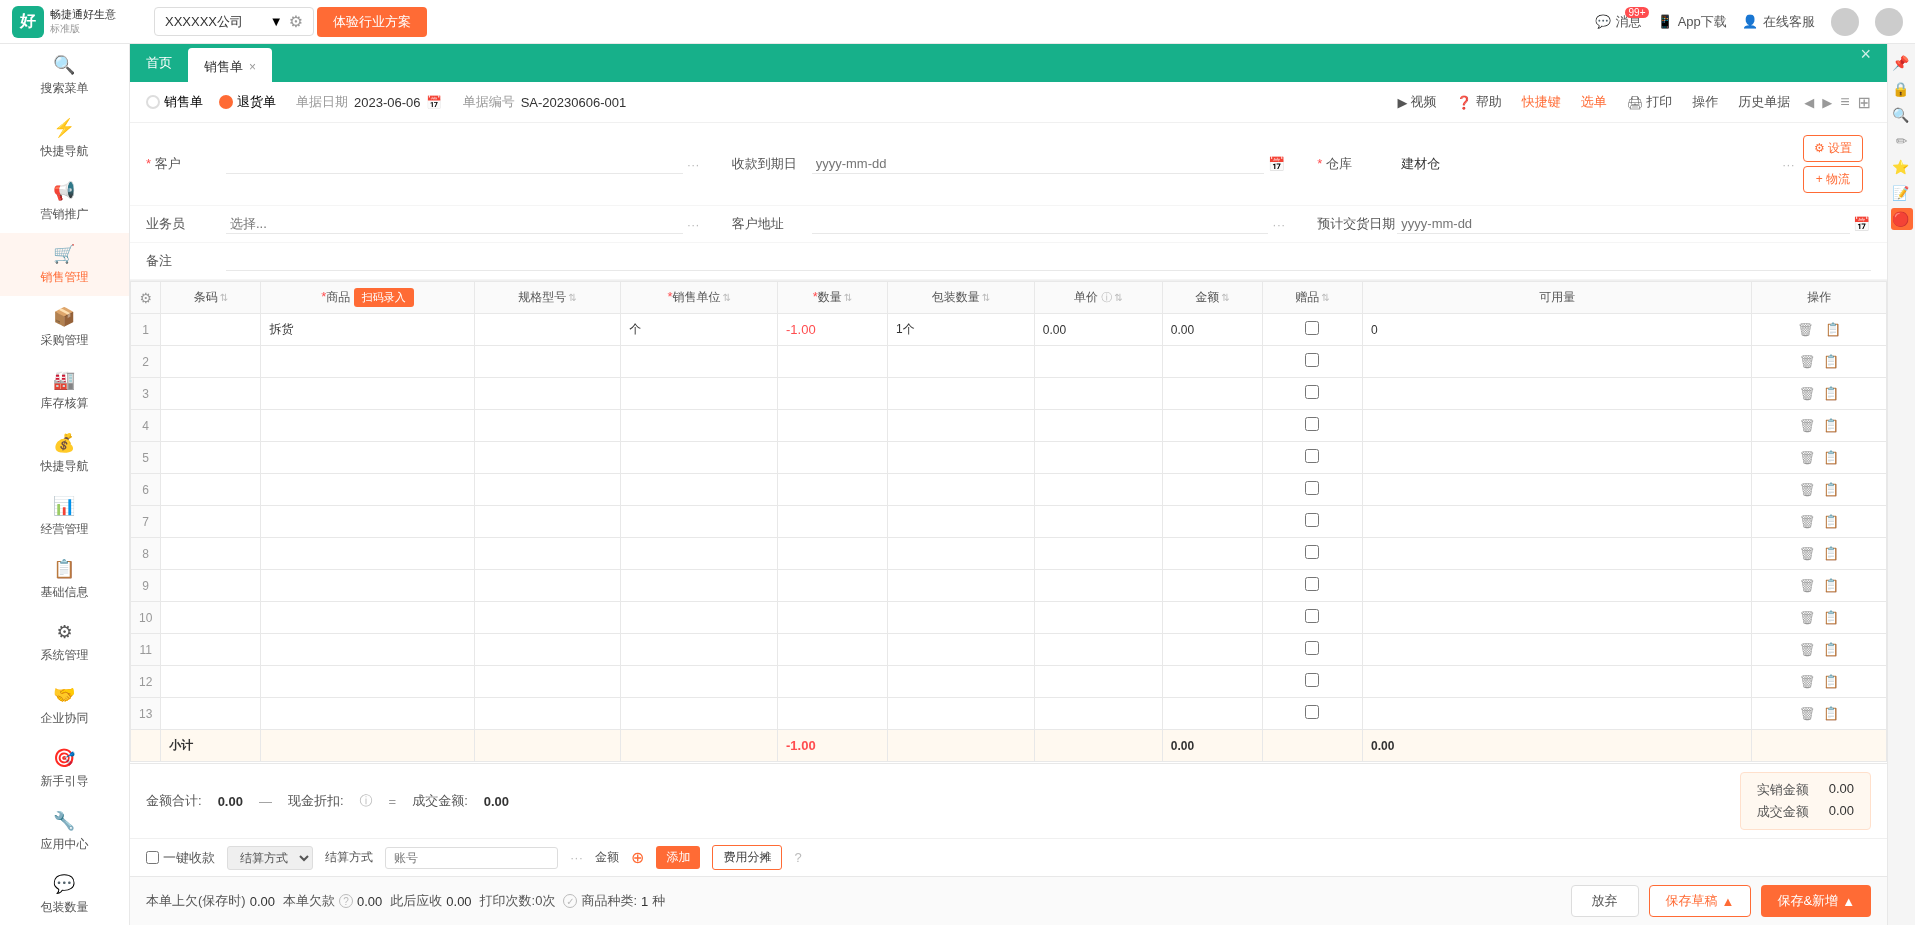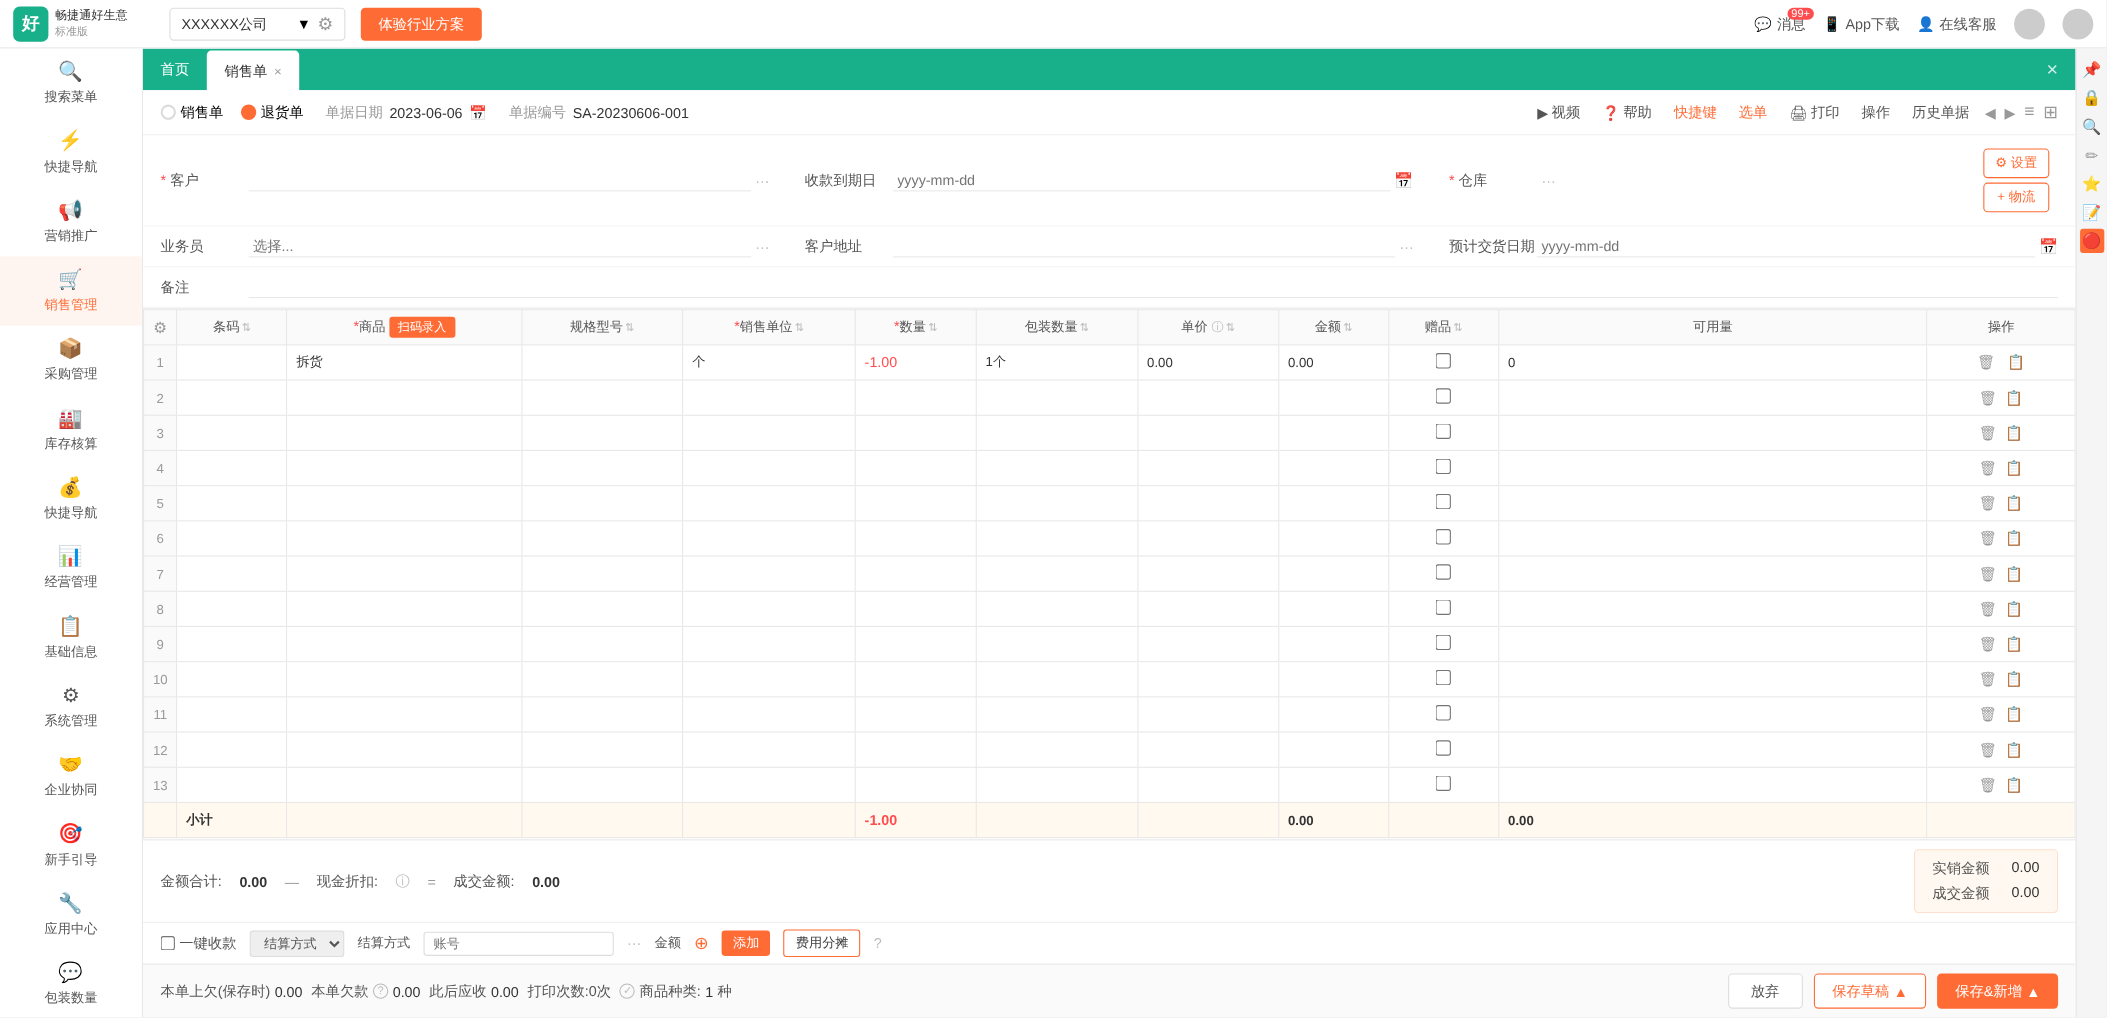--- a/index.html
+++ b/index.html
@@ -6,41 +6,41 @@
     body { background: #f0f2f5; width: 1915px; height: 925px; overflow: hidden; display: flex; flex-direction: column; }
 
     
     .top-bar { height: 44px; background: #fff; display: flex; align-items: center; padding: 0 12px; border-bottom: 1px solid #e8e8e8; flex-shrink: 0; }
     .logo-area { display: flex; align-items: center; gap: 6px; width: 130px; }
     .logo-icon { width: 32px; height: 32px; background: #17b08a; border-radius: 6px; display: flex; align-items: center; justify-content: center; color: white; font-size: 16px; font-weight: bold; }
     .logo-text { font-size: 11px; color: #333; line-height: 1.3; }
     .logo-sub { color: #999; font-size: 10px; }
     .company-selector { display: flex; align-items: center; gap: 6px; border: 1px solid #ddd; border-radius: 4px; padding: 4px 10px; min-width: 160px; cursor: pointer; background: #fff; }
     .company-name { font-size: 13px; color: #333; flex: 1; }
-    .trial-btn { background: #ff6b35; color: white; border: none; border-radius: 4px; padding: 6px 16px; cursor: pointer; font-size: 13px; margin-left: 14px; }
+    .trial-btn { background: #ff6b35; color: white; border: none; border-radius: 4px; padding: 6px 16px; cursor: pointer; font-size: 13px; margin-left: 3px; }
     .top-right { margin-left: auto; display: flex; align-items: center; gap: 16px; }
     .top-right-item { display: flex; align-items: center; gap: 4px; color: #555; cursor: pointer; font-size: 13px; position: relative; }
     .badge { background: #ff4d4f; color: white; border-radius: 8px; font-size: 10px; padding: 0 4px; min-width: 18px; text-align: center; position: absolute; top: -6px; right: -8px; }
     .avatar { width: 28px; height: 28px; border-radius: 50%; background: #ccc; }
 
     
     .main-layout { display: flex; flex: 1; overflow: hidden; }
 
     
     .sidebar { width: 130px; background: #fff; border-right: 1px solid #e8e8e8; display: flex; flex-direction: column; flex-shrink: 0; }
     .sidebar-item { display: flex; flex-direction: column; align-items: center; padding: 10px 0; cursor: pointer; color: #555; gap: 4px; }
     .sidebar-item.active { color: #ff6b35; background: #fff5f0; }
     .sidebar-icon { font-size: 18px; }
     .sidebar-label { font-size: 12px; }
 
     
     .content-area { flex: 1; display: flex; flex-direction: column; overflow: hidden; }
 
     
-    .tab-bar { background: #17b08a; display: flex; align-items: center; height: 38px; flex-shrink: 0; }
+    .tab-bar { background: #17b08a; display: flex; height: 38px; flex-shrink: 0; }
     .tab-item { padding: 0 16px; height: 38px; display: flex; align-items: center; color: rgba(255,255,255,0.8); cursor: pointer; font-size: 13px; gap: 6px; }
     .tab-item.active { background: #fff; color: #333; border-radius: 4px 4px 0 0; margin-top: 4px; }
     .tab-close { color: #999; font-size: 12px; cursor: pointer; }
     .tab-home { color: white; }
 
     
     .form-area { background: #fff; flex-shrink: 0; }
     .form-toolbar { display: flex; align-items: center; padding: 8px 16px; border-bottom: 1px solid #f0f0f0; gap: 20px; }
     .radio-group { display: flex; gap: 16px; align-items: center; }
     .radio-item { display: flex; align-items: center; gap: 4px; cursor: pointer; }
@@ -279,20 +279,21 @@
           <span class="field-dots">···</span>
         </div>
         <div class="field-group">
           <span class="field-label">收款到期日</span>
           <input class="field-input field-input placeholder" placeholder="yyyy-mm-dd" value="" style="flex: 1 1 0%; border-top: none; border-right: none; border-left: none; border-image: initial; border-bottom: 1px solid rgb(232, 232, 232); outline: none; color: rgb(187, 187, 187);">
           <span class="field-cal">📅</span>
         </div>
         <div class="field-group" style="display:flex;justify-content:space-between;">
           <div style="display:flex;align-items:center;flex:1;">
             <span class="field-label"><span style="color:#ff4d4f;">*</span> 仓库</span>
+            <span style="color:#333;flex:1;padding:2px 4px;">建材仓</span>
             <span class="field-dots">···</span>
           </div>
           <div style="display:flex;flex-direction:column;gap:4px;padding:4px 8px;">
             <button class="settings-btn">⚙ 设置</button>
             <button class="logistics-btn">+ 物流</button>
           </div>
         </div>
 
         <div class="field-group">
           <span class="field-label">业务员</span>

